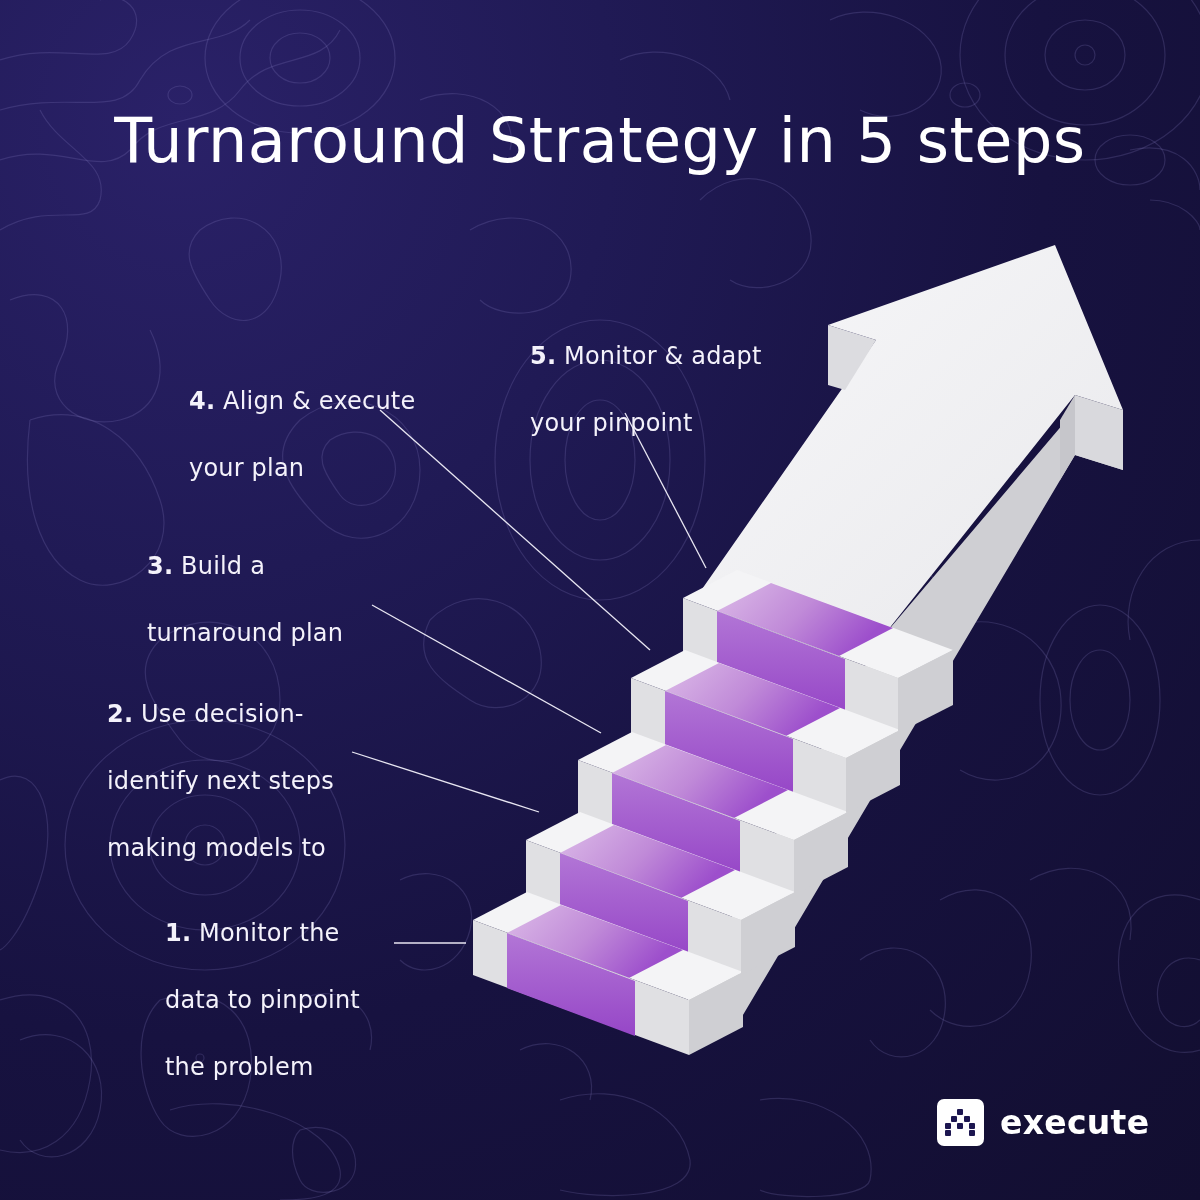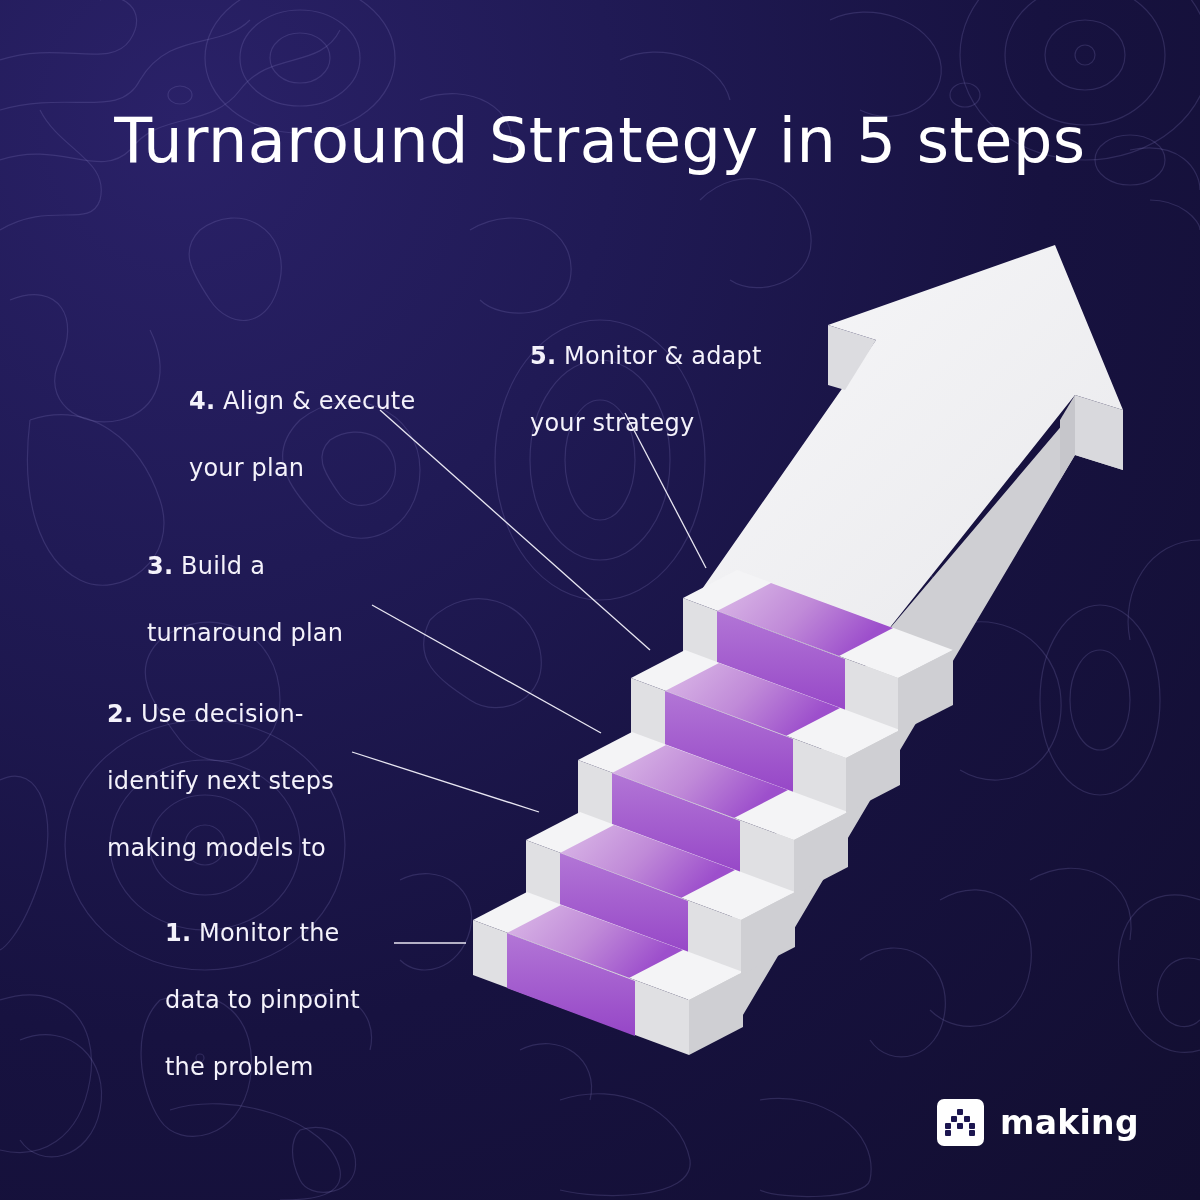--- a/index.html
+++ b/index.html
@@ -195,29 +195,29 @@
     <span class="line">turnaround plan</span>
   </div>
 
   <div class="label" style="left:189px; top:354px;">
     <span class="line"><span class="num">4.</span> <span>Align &amp; execute</span></span>
     <span class="line">your plan</span>
   </div>
 
   <div class="label" style="left:530px; top:309px;">
     <span class="line"><span class="num">5.</span> <span>Monitor &amp; adapt</span></span>
-    <span class="line">your strategy</span>
+    <span class="line">your pinpoint</span>
   </div>
 
   <div class="brand">
     <div class="brand-icon">
       <i style="left:20px; top:10px;"></i>
       <i style="left:14px; top:17px;"></i>
       <i style="left:27px; top:17px;"></i>
       <i style="left:8px; top:24px;"></i>
       <i style="left:20px; top:24px;"></i>
       <i style="left:32px; top:24px;"></i>
       <i style="left:8px; top:31px;"></i>
       <i style="left:32px; top:31px;"></i>
     </div>
-    <span class="brand-name">making</span>
+    <span class="brand-name">execute</span>
   </div>
 </div>
 
 </body></html>

